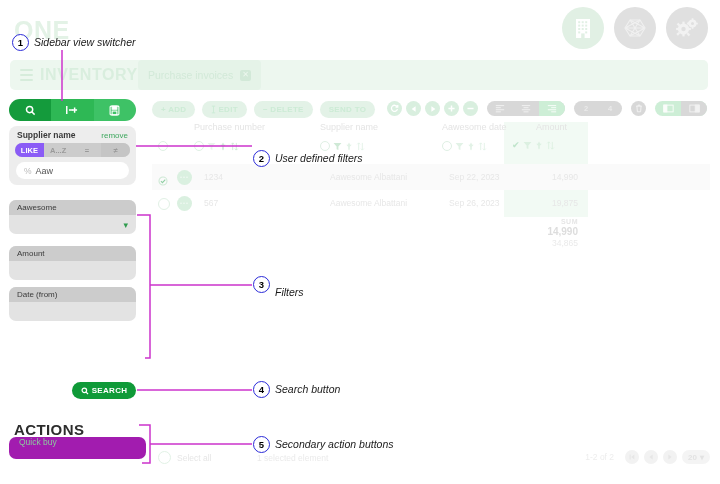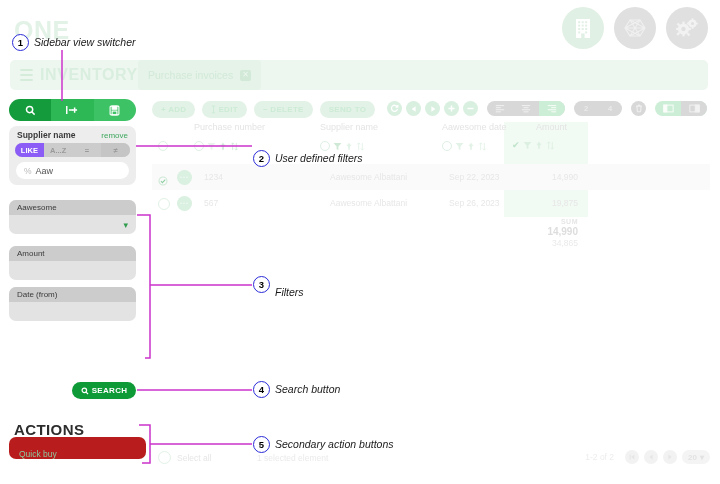--- a/index.html
+++ b/index.html
@@ -94,21 +94,21 @@
     position:absolute;left:72px;top:382px;width:64px;height:17px;
     background:#0f9a38;border-radius:9px;
     display:flex;align-items:center;justify-content:center;gap:3px;
     color:#fff;font-size:8px;font-weight:bold;letter-spacing:.3px;
   }
 
   .actions-title{position:absolute;left:14px;top:421px;font-size:15px;
     font-weight:bold;color:#2d2d2d;letter-spacing:.4px;}
   .quickbuy{
     position:absolute;left:9px;top:437px;width:127px;height:22px;
-    background:#b91c1c;border-radius:7px;display:flex;align-items:flex-end;
+    background:#a21caf;border-radius:7px;display:flex;align-items:flex-start;
     padding-left:10px;font-size:8.5px;color:#8ec79f;
   }
 
   
   .toolbar{position:absolute;left:152px;right:10px;top:101px;height:17px;}
   .pills{display:flex;gap:7px;position:absolute;left:0;top:0;}
   .pill{
     height:17px;border-radius:9px;background:#e3f2e7;
     display:flex;align-items:center;justify-content:center;padding:0 9px;
     font-size:8px;font-weight:bold;color:#ccebd5;letter-spacing:.3px;gap:2px;

